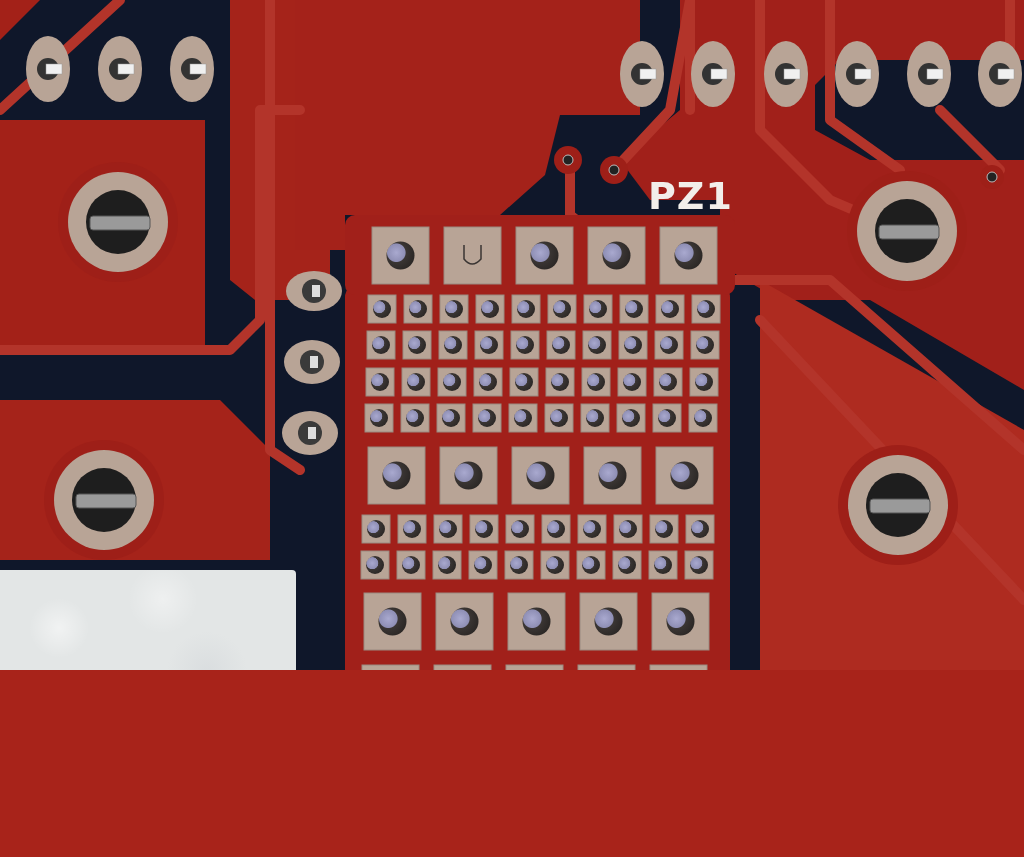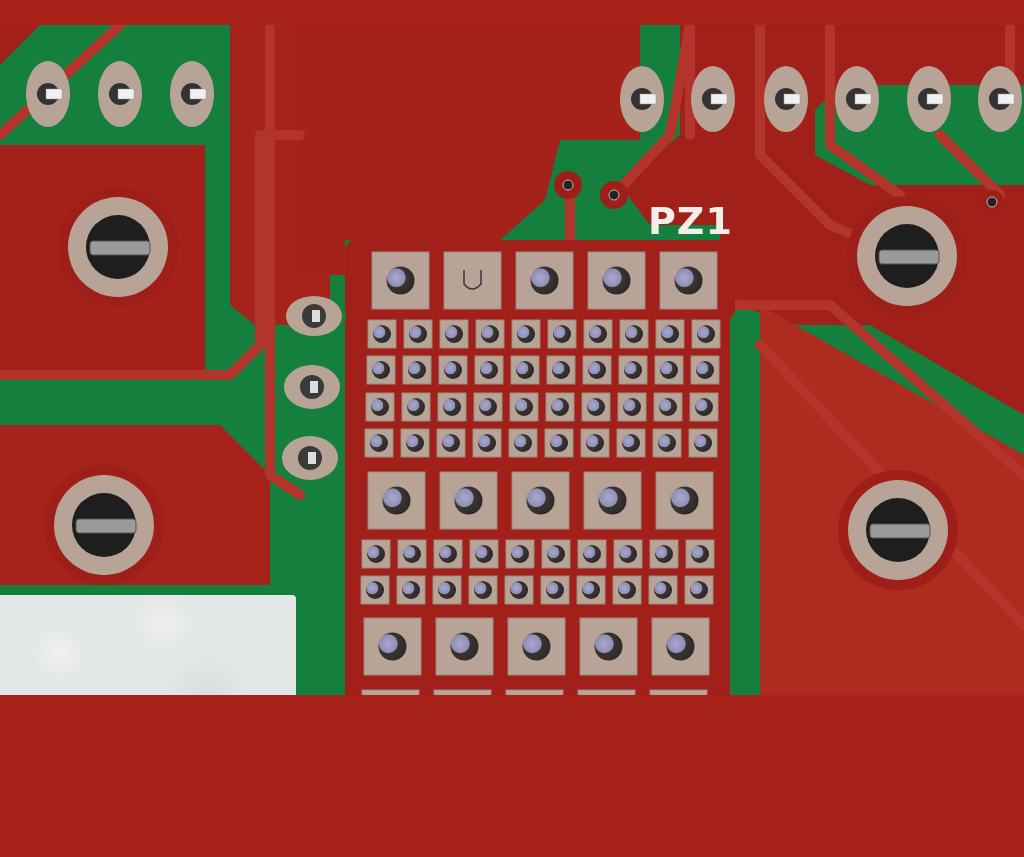--- a/index.html
+++ b/index.html
@@ -1,17 +1,17 @@
 <!DOCTYPE html>
 <html><head>
 <meta charset="utf-8">
 <style>
   html,body{margin:0;padding:0;}
   body{width:1024px;height:857px;overflow:hidden;background:#a8231a;font-family:"Liberation Sans",sans-serif;}
-  #board{position:relative;width:1024px;height:670px;overflow:hidden;background:#15803d;margin-top:25px;}
+  #board{position:relative;width:1024px;height:670px;overflow:hidden;background:#0f172a;}
   svg{position:absolute;left:0;top:0;}
   .label{position:absolute;color:#f2eeea;font-family:"DejaVu Sans",sans-serif;font-weight:bold;font-size:38px;letter-spacing:1px;}
   .sticker{position:absolute;background:#e3e6e6;border-radius:0 4px 4px 0;
     background-image:radial-gradient(circle at 20% 40%,rgba(255,255,255,.5) 0,transparent 30px),
       radial-gradient(circle at 70% 70%,rgba(200,205,210,.35) 0,transparent 40px),
       radial-gradient(circle at 55% 20%,rgba(255,255,255,.4) 0,transparent 35px);}
 </style>
 </head>
 <body>
 

